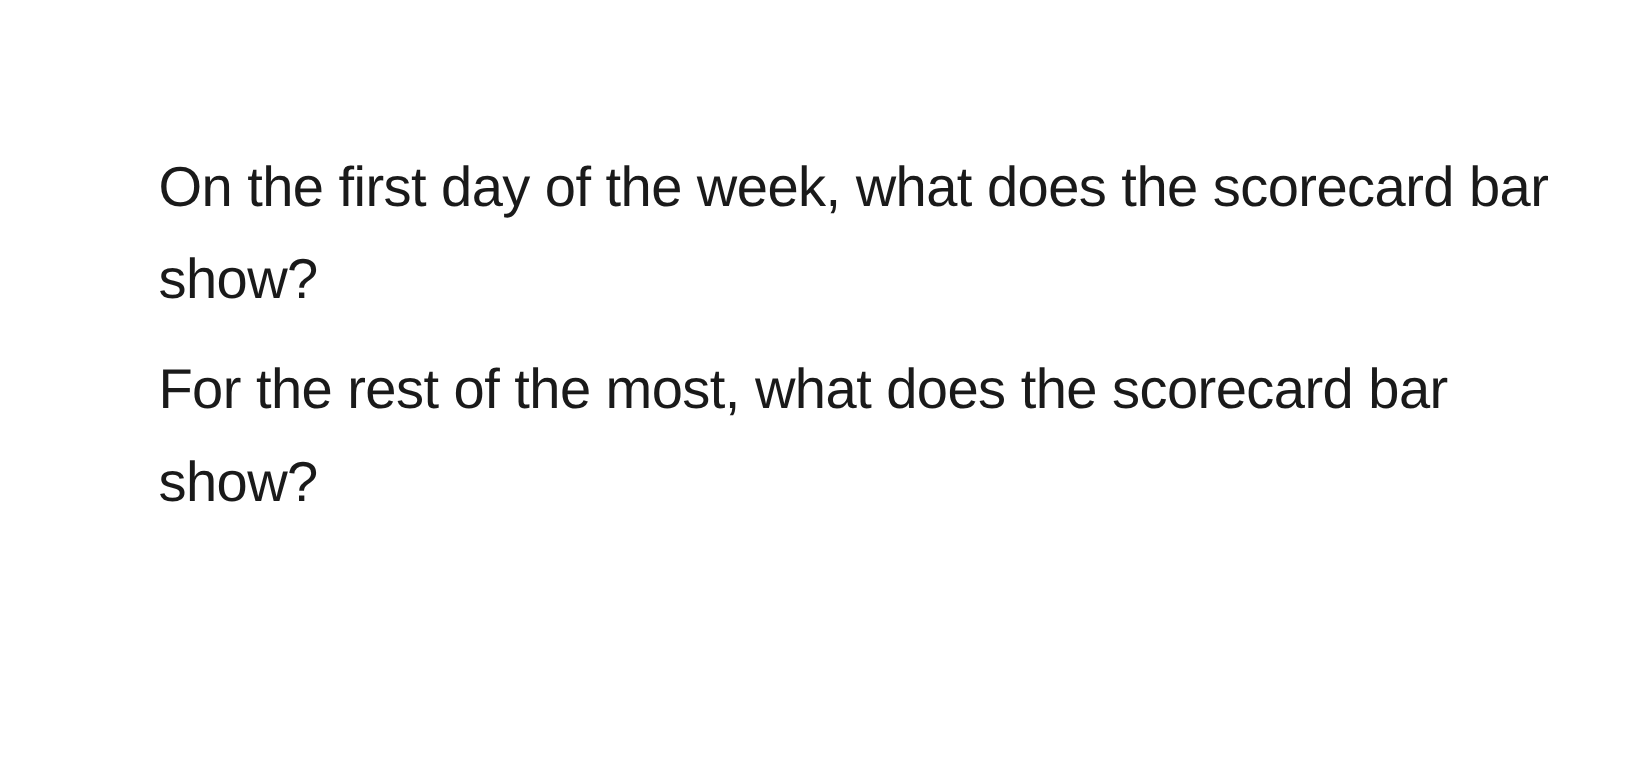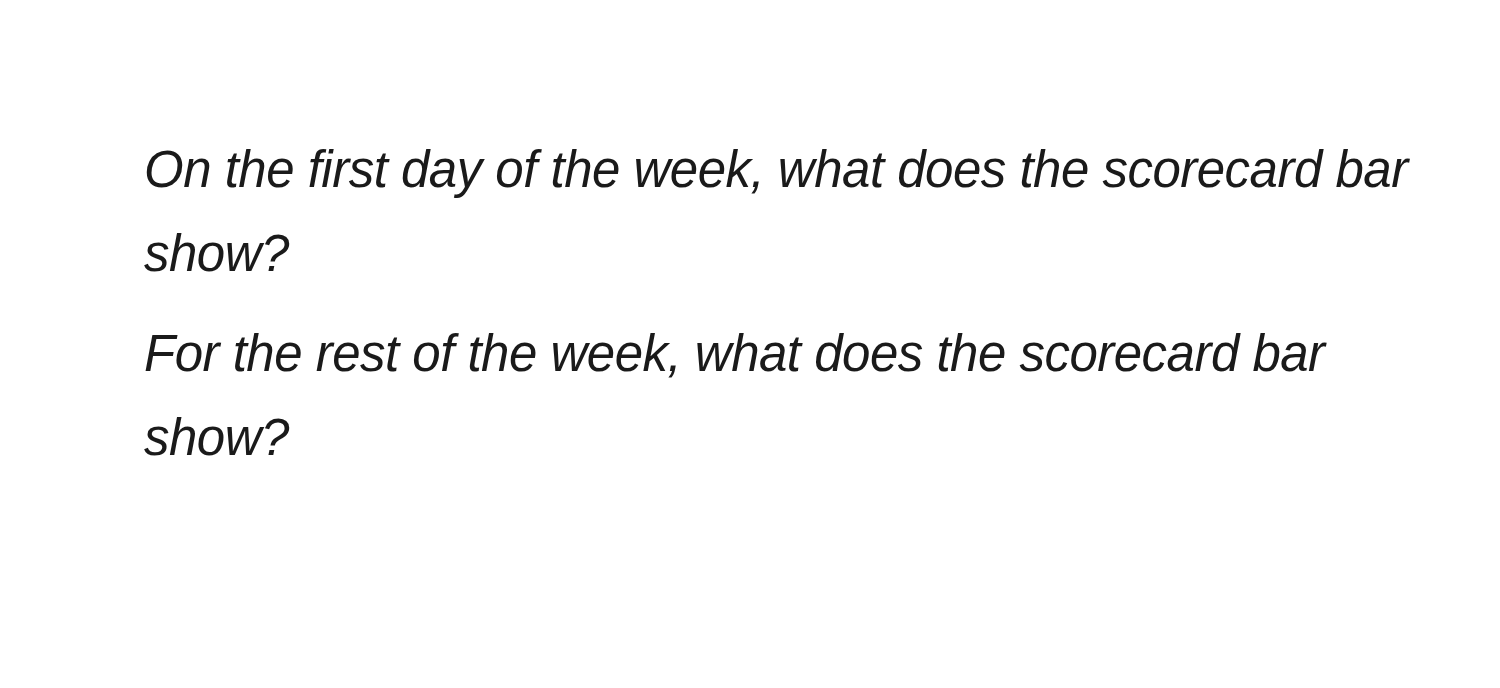--- a/index.html
+++ b/index.html
@@ -1,19 +1,18 @@
 <!DOCTYPE html>
 <html><head>
   <meta charset="utf-8">
   <style>
     * {
       margin: 16px;
       padding: 0;
       box-sizing: border-box;
-      font-style: italic;
     }
     body {
       width: 1500px;
       height: 688px;
       background: #ffffff;
       font-family: -apple-system, BlinkMacSystemFont, "Segoe UI", Helvetica, Arial, sans-serif;
       padding: 80px 80px 0 80px;
     }
     .content {
       font-size: 51px;
@@ -24,14 +23,14 @@
     }
     .question {
       display: block;
     }
   </style>
 </head>
 <body>
 
 <div class="content">
   <span class="question">On the first day of the week, what does the scorecard bar show?</span>
-  <span class="question">For the rest of the week, what does the scorecard bar show?</span>
+  <span class="question">For the rest of the most, what does the scorecard bar show?</span>
 </div>
 
 </body></html>

